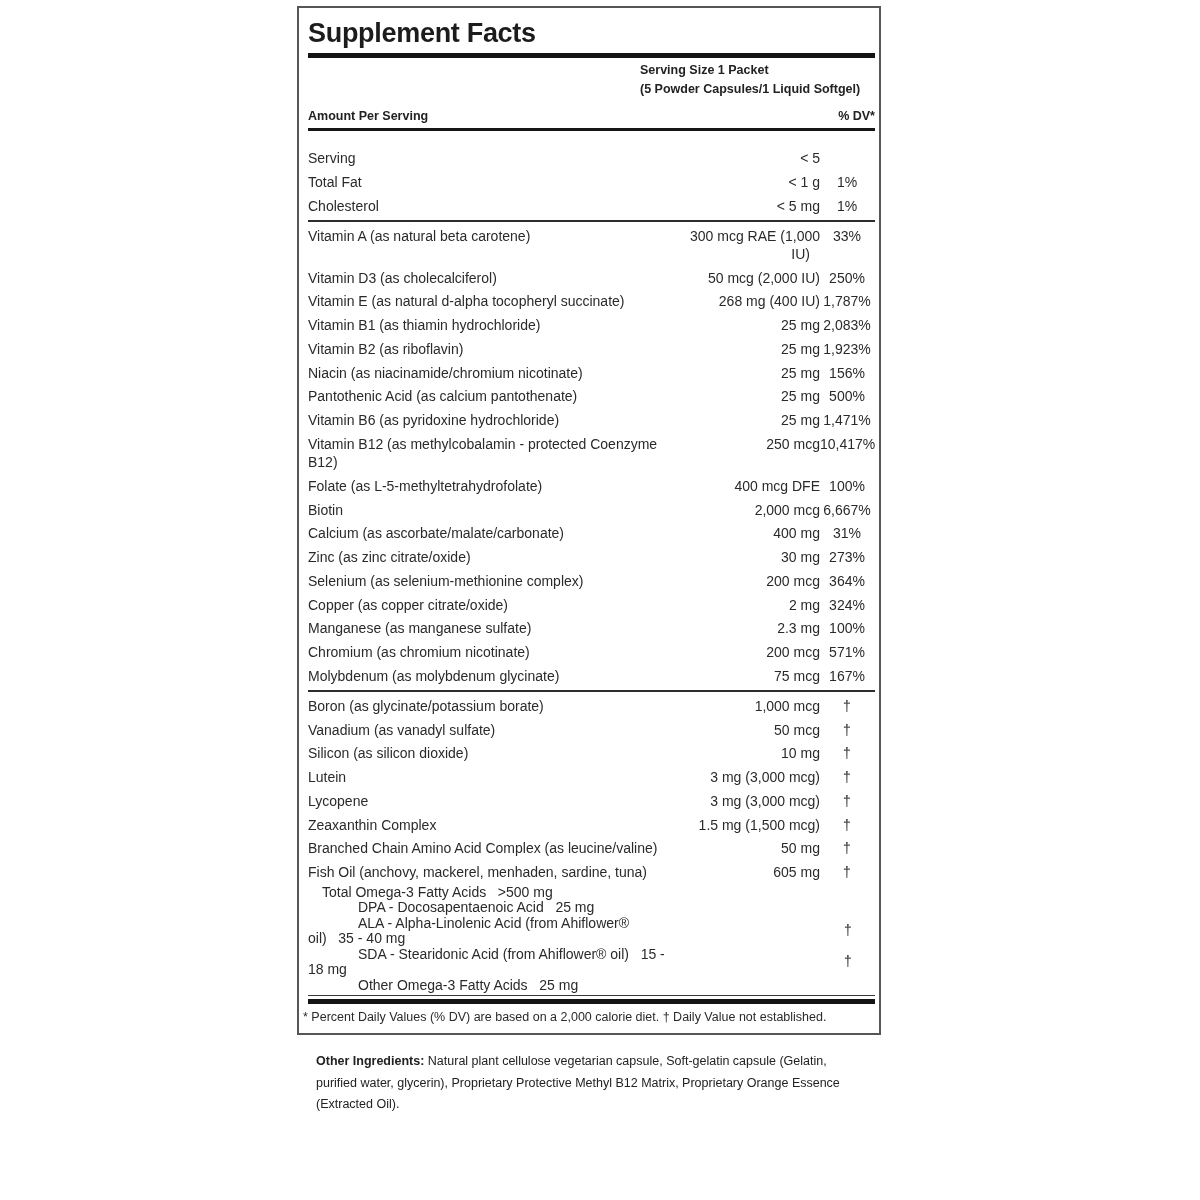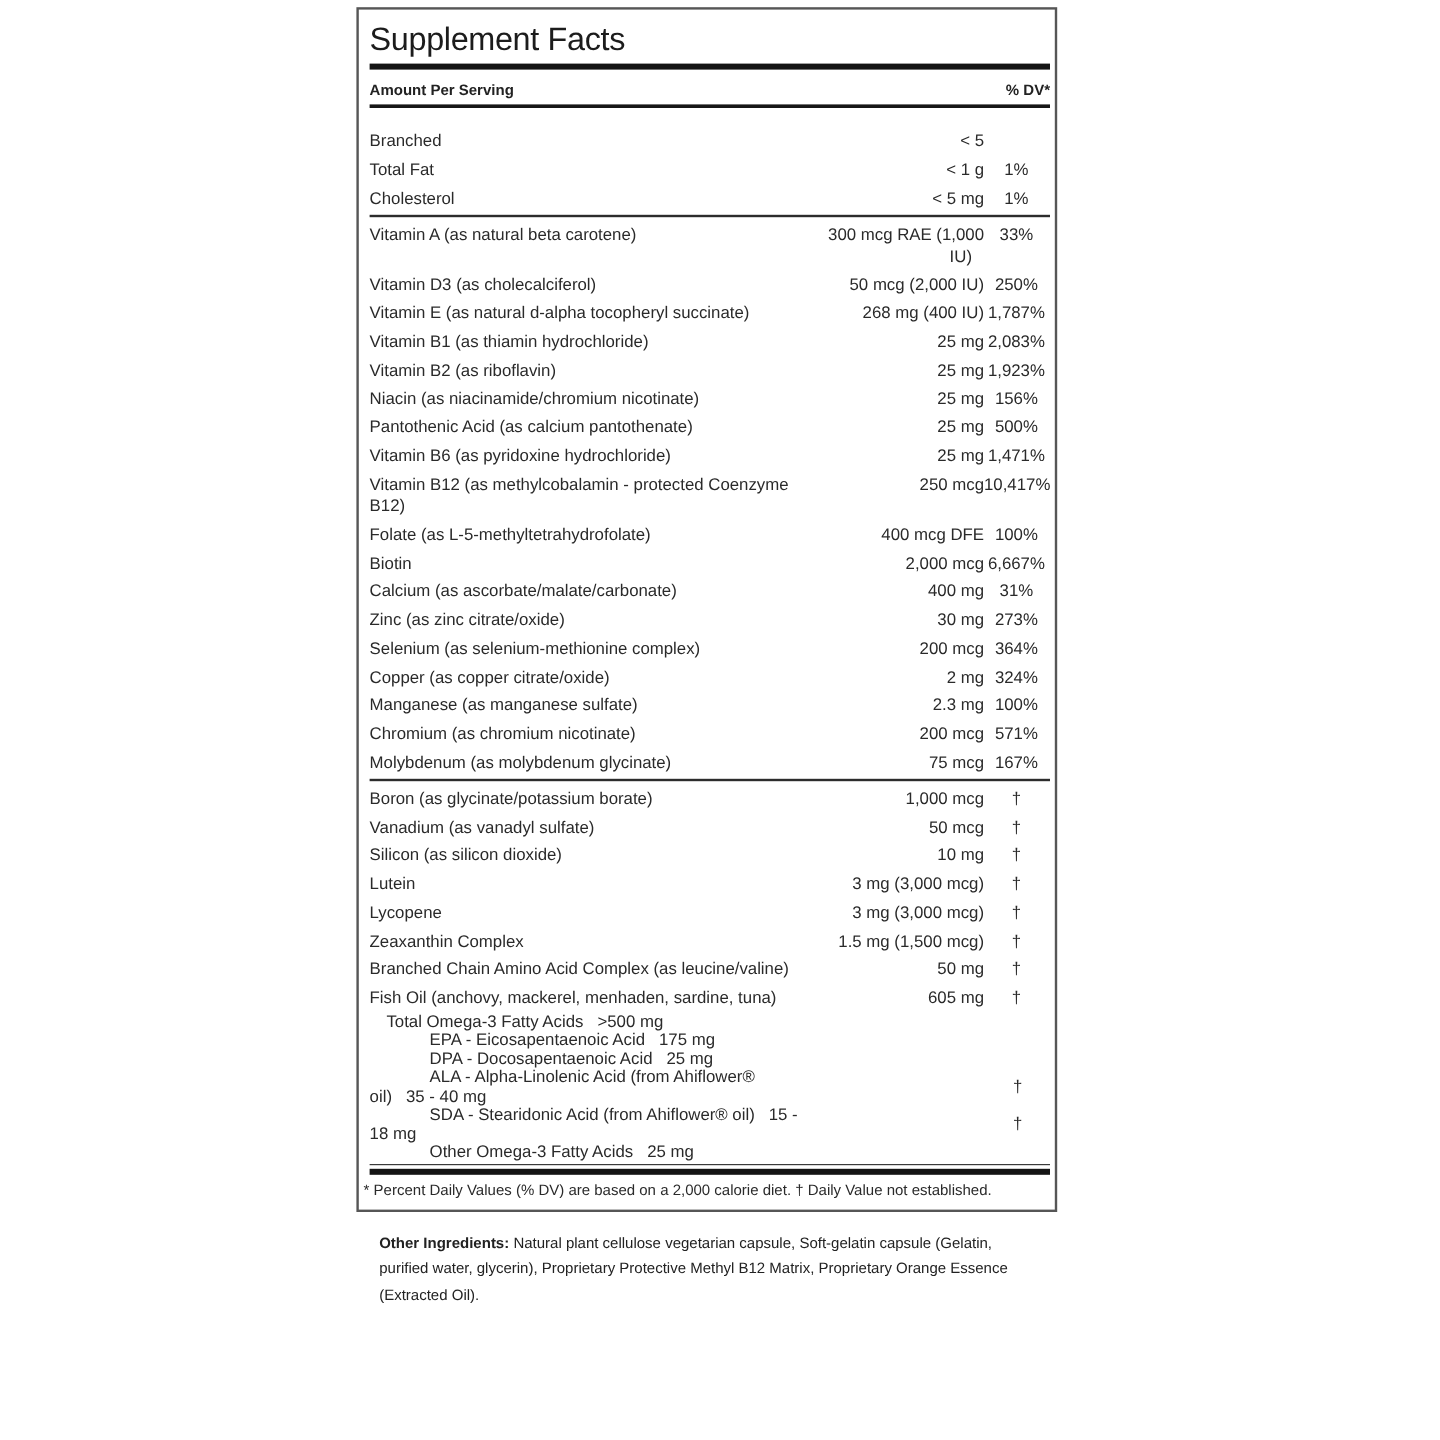--- a/index.html
+++ b/index.html
@@ -11,21 +11,21 @@
   }
   .stage { position:relative; width:1200px; height:1200px; }
   .wrap { position:absolute; left:297px; top:6px; width:584px; }
 
   .panel {
     box-sizing:border-box; width:584px;
     border:2px solid #565656; background:#fff;
     padding:0 4px 0 9px;
   }
   .title {
-    font-size:27px; font-weight:normal; letter-spacing:-0.3px;
+    font-size:27px; font-weight:bold; letter-spacing:-0.3px;
     line-height:30px; padding-top:10px; color:#1c1c1c;
   }
   .bar-title { height:5px; background:#141414; margin-top:5px; }
   .serving { margin-left:332px; margin-top:3px; font-weight:bold;
     font-size:12.5px; line-height:19px; white-space:nowrap; color:#222; }
   .colhead { display:flex; justify-content:space-between; margin-top:10px;
     font-weight:bold; font-size:12.5px; line-height:15px; color:#222;gap:20px; }
   .rule-3 { height:3px; background:#161616; margin-top:4px; }
   .rule-2 { height:2px; background:#2c2c2c; margin:2px 0; }
   .rule-1 { height:1px; background:#3a3a3a; margin-top:2px; }
@@ -62,31 +62,35 @@
 </head>
 <body>
 
 <div class="stage">
   <div class="wrap">
 
     <div class="panel">
       <div class="title">Supplement Facts</div>
       <div class="bar-title"></div>
 
+      <div class="serving">
+        <div>Serving Size 1 Packet</div>
+        <div>(5 Powder Capsules/1 Liquid Softgel)</div>
+      </div>
 
       <div class="colhead">
         <div>Amount Per Serving</div>
         <div>% DV*</div>
       </div>
       <div class="rule-3"></div>
 
       <div class="rows first" id="rows-top">
           <div class="row">
             <div class="cell name">
-              <div>Branched</div>
+              <div>Serving</div>
             </div>
             <div class="cell amt">
               <div>&lt; 5</div>
             </div>
             <div class="cell dv"></div>
           </div>
           <div class="row">
             <div class="cell name">
               <div>Total Fat</div>
             </div>
@@ -349,26 +353,20 @@
         </div>
       <div id="rows-omega">
           <div class="subrow">
             <div class="sublines">
               <div class="subline i1">Total Omega-3 Fatty Acids   &gt;500 mg</div>
             </div>
             <div class="dv"></div>
           </div>
           <div class="subrow">
             <div class="sublines">
-              <div class="subline i2">EPA - Eicosapentaenoic Acid   175 mg</div>
-            </div>
-            <div class="dv"></div>
-          </div>
-          <div class="subrow">
-            <div class="sublines">
               <div class="subline i2">DPA - Docosapentaenoic Acid   25 mg</div>
             </div>
             <div class="dv"></div>
           </div>
           <div class="subrow">
             <div class="sublines">
               <div class="subline i2">ALA - Alpha-Linolenic Acid (from Ahiflower®</div>
               <div class="subline i0">oil)   35 - 40 mg</div>
             </div>
             <div class="dv">†</div>

